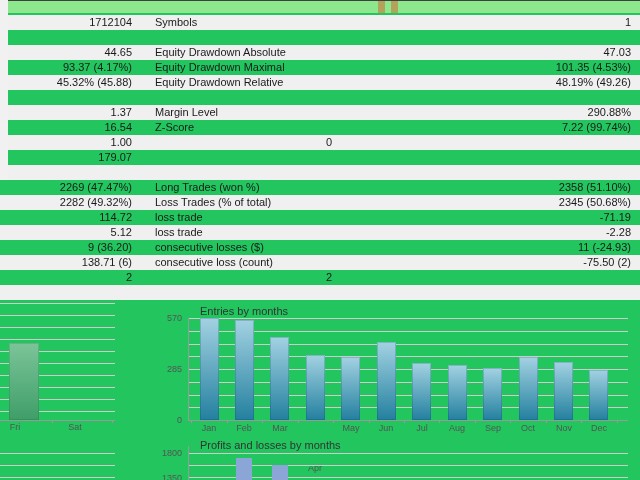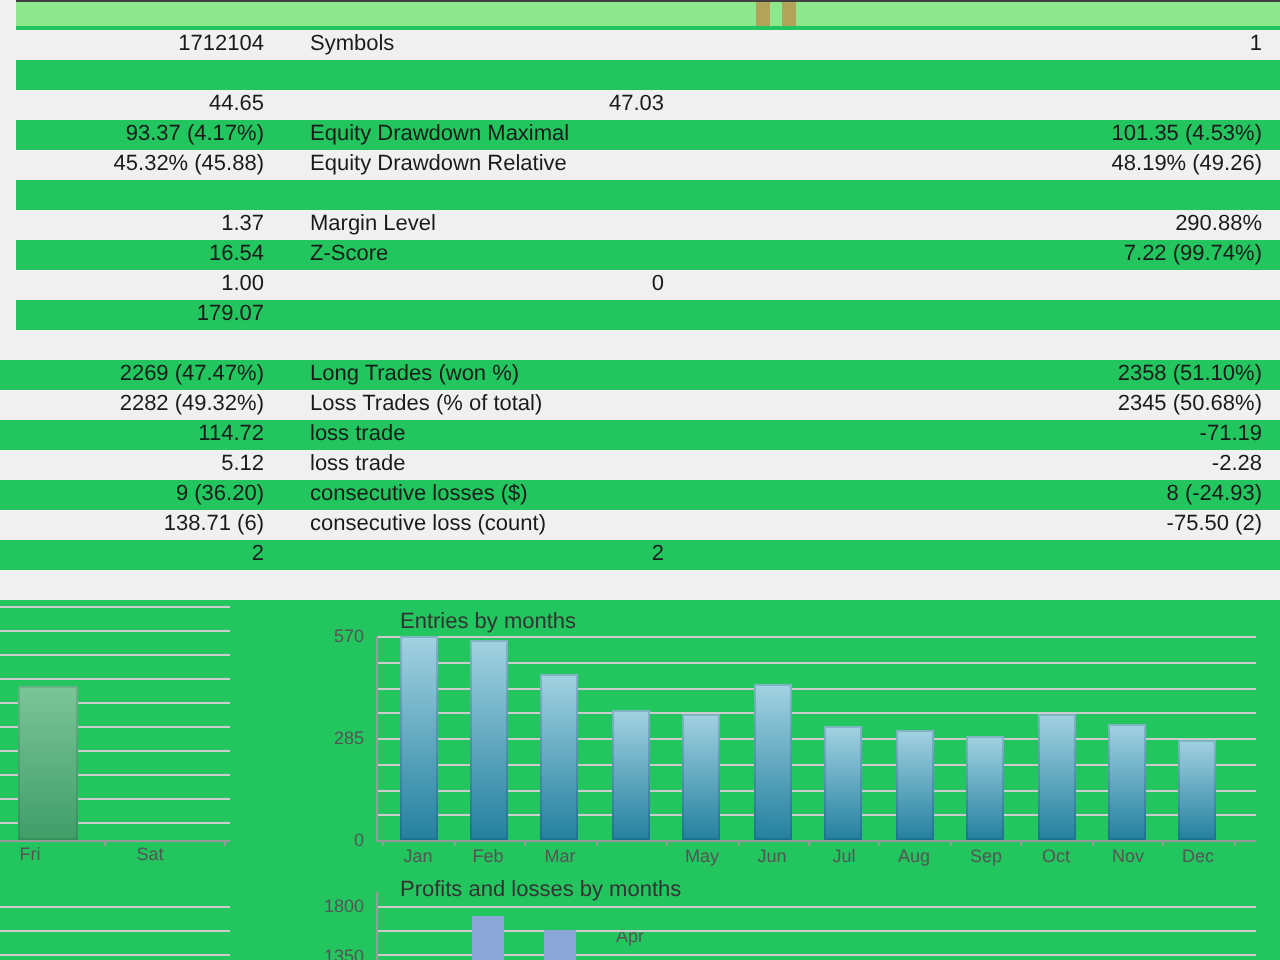--- a/index.html
+++ b/index.html
@@ -41,20 +41,21 @@
         <div class="c2">Symbols</div>
         <div class="c3">1</div>
       </div>
       <div class="trow">
         <div class="c1"></div>
         <div class="c2"></div>
         <div class="c3"></div>
       </div>
       <div class="trow shaded">
         <div class="c1">44.65</div>
+        <div class="c2">Equity Drawdown Absolute</div>
         <div class="c3">47.03</div>
       </div>
       <div class="trow">
         <div class="c1">93.37 (4.17%)</div>
         <div class="c2">Equity Drawdown Maximal</div>
         <div class="c3">101.35 (4.53%)</div>
       </div>
       <div class="trow shaded">
         <div class="c1">45.32% (45.88)</div>
         <div class="c2">Equity Drawdown Relative</div>
@@ -105,21 +106,21 @@
         <div class="c3">-71.19</div>
       </div>
       <div class="trow shaded">
         <div class="c1">5.12</div>
         <div class="c2">loss trade</div>
         <div class="c3">-2.28</div>
       </div>
       <div class="trow">
         <div class="c1">9 (36.20)</div>
         <div class="c2">consecutive losses ($)</div>
-        <div class="c3">8 (-24.93)</div>
+        <div class="c3">11 (-24.93)</div>
       </div>
       <div class="trow shaded">
         <div class="c1">138.71 (6)</div>
         <div class="c2">consecutive loss (count)</div>
         <div class="c3">-75.50 (2)</div>
       </div>
       <div class="trow">
         <div class="c1">2</div>
         <div class="c3">2</div>
       </div>

